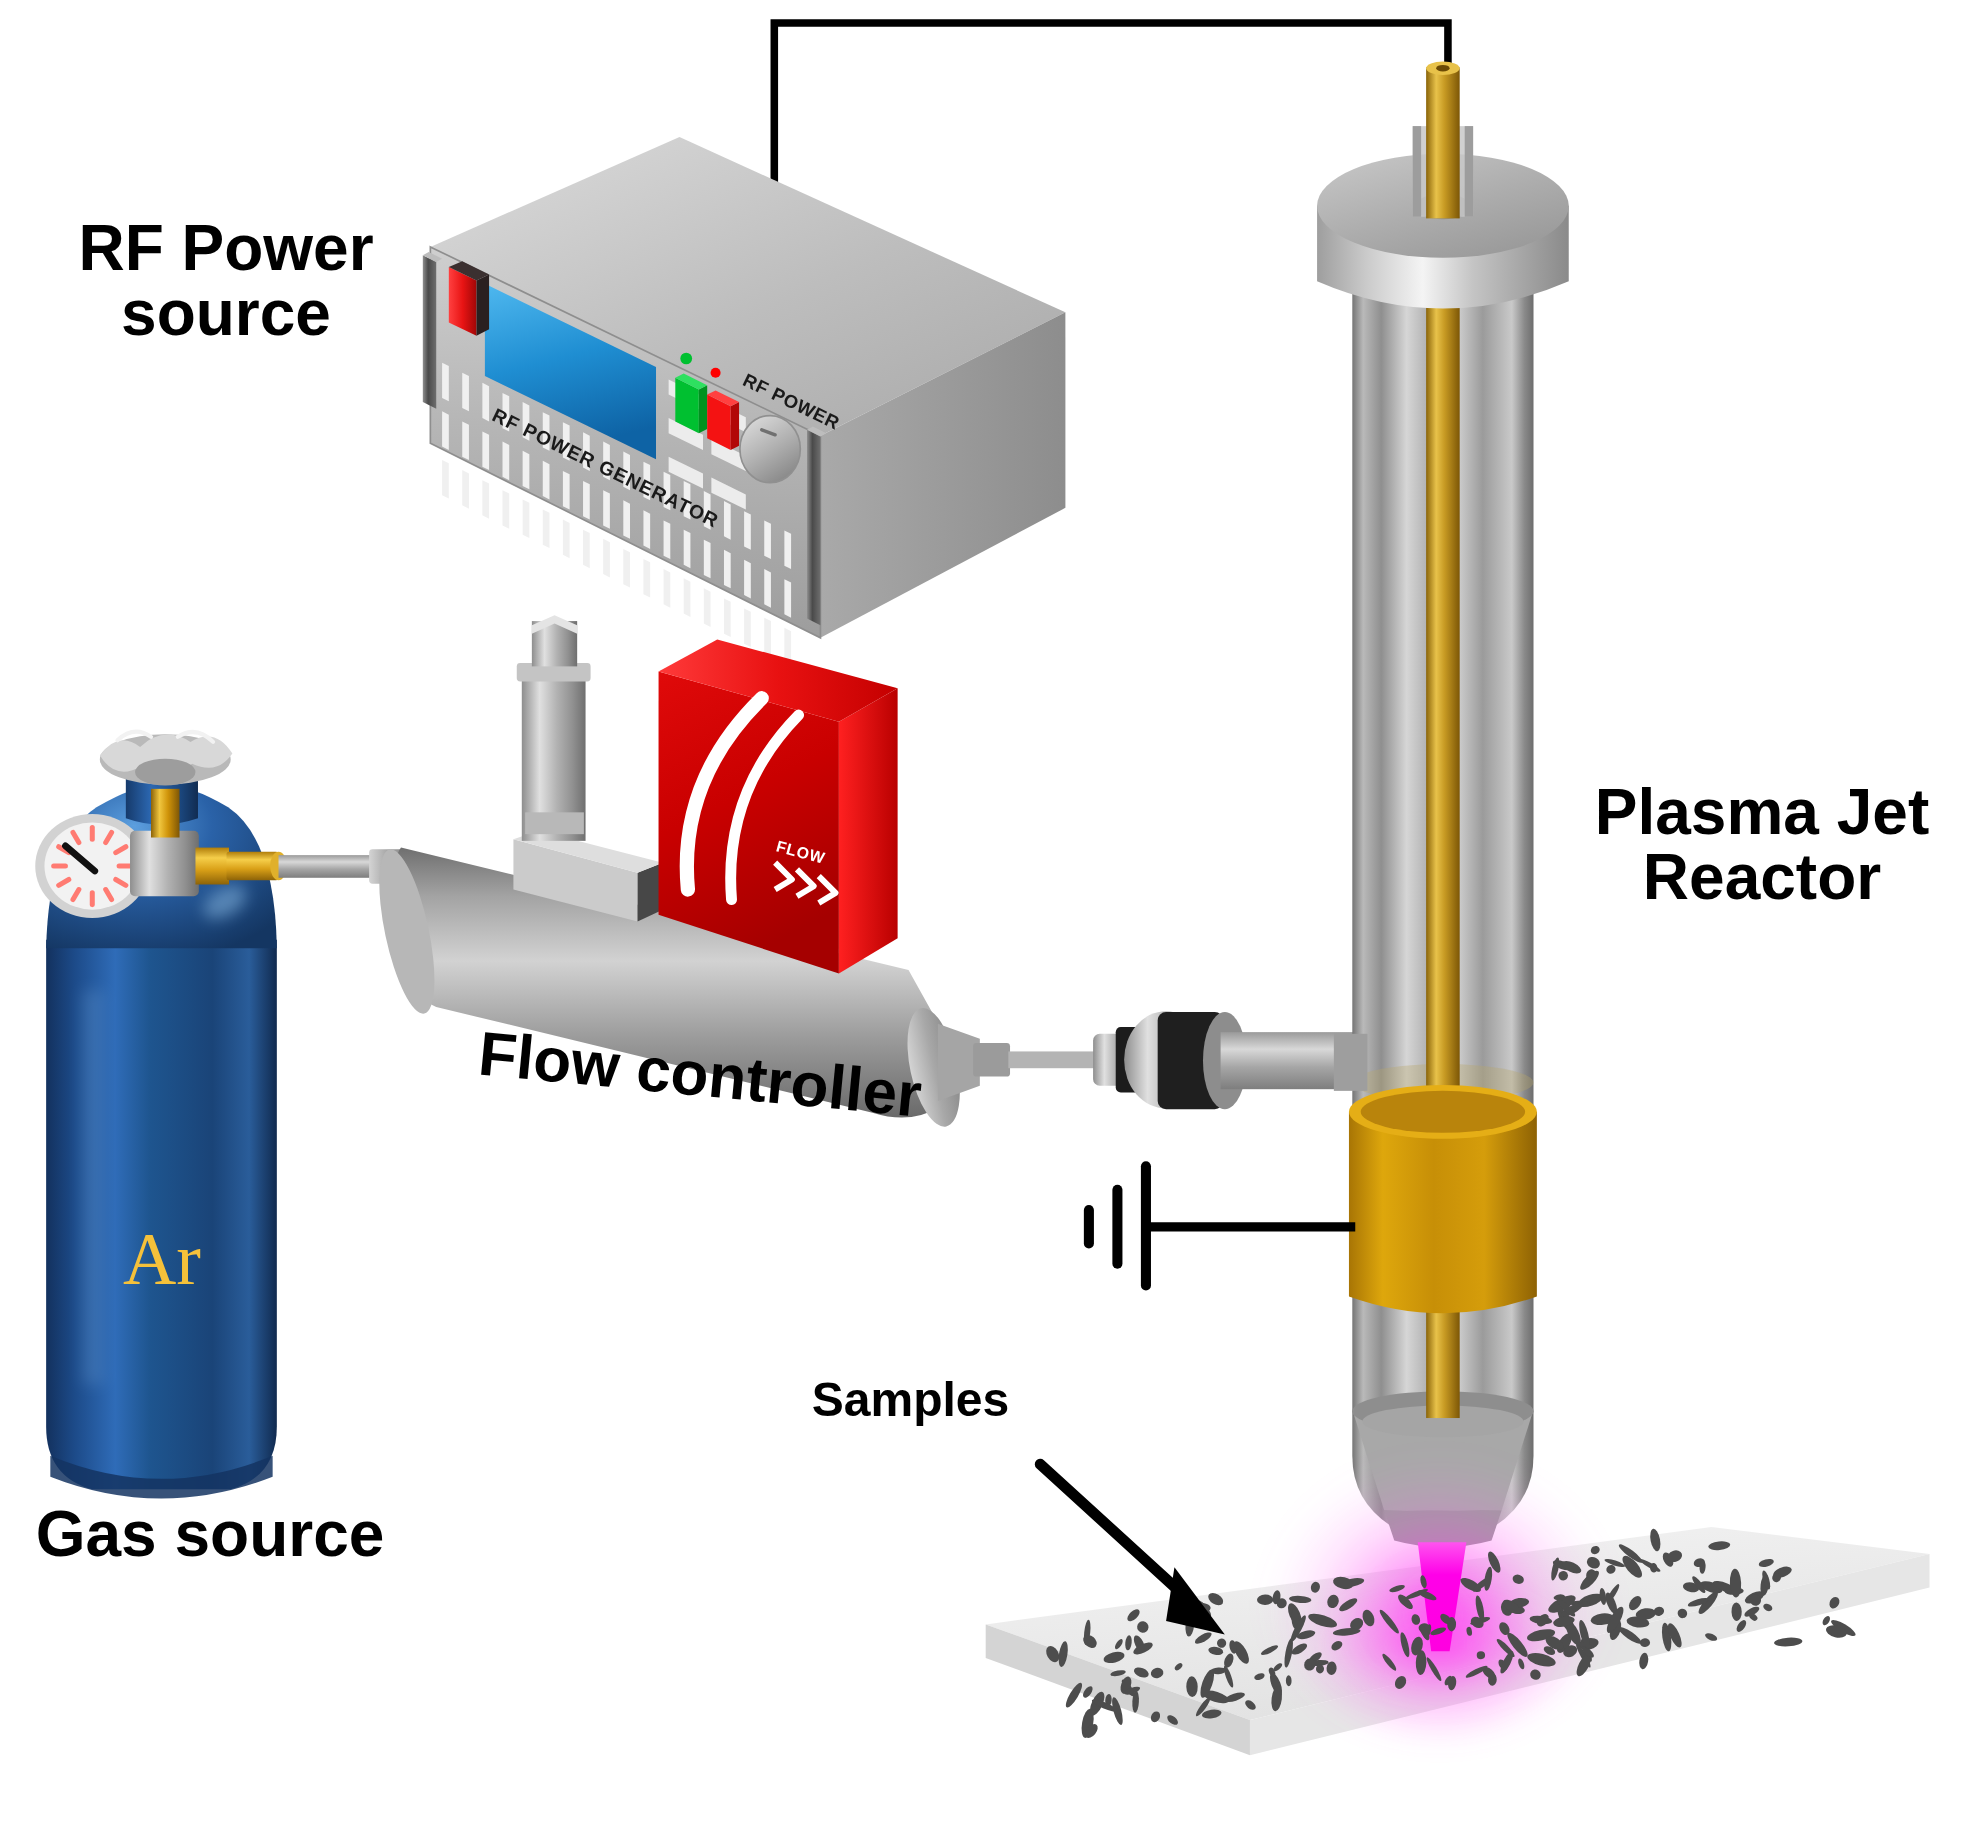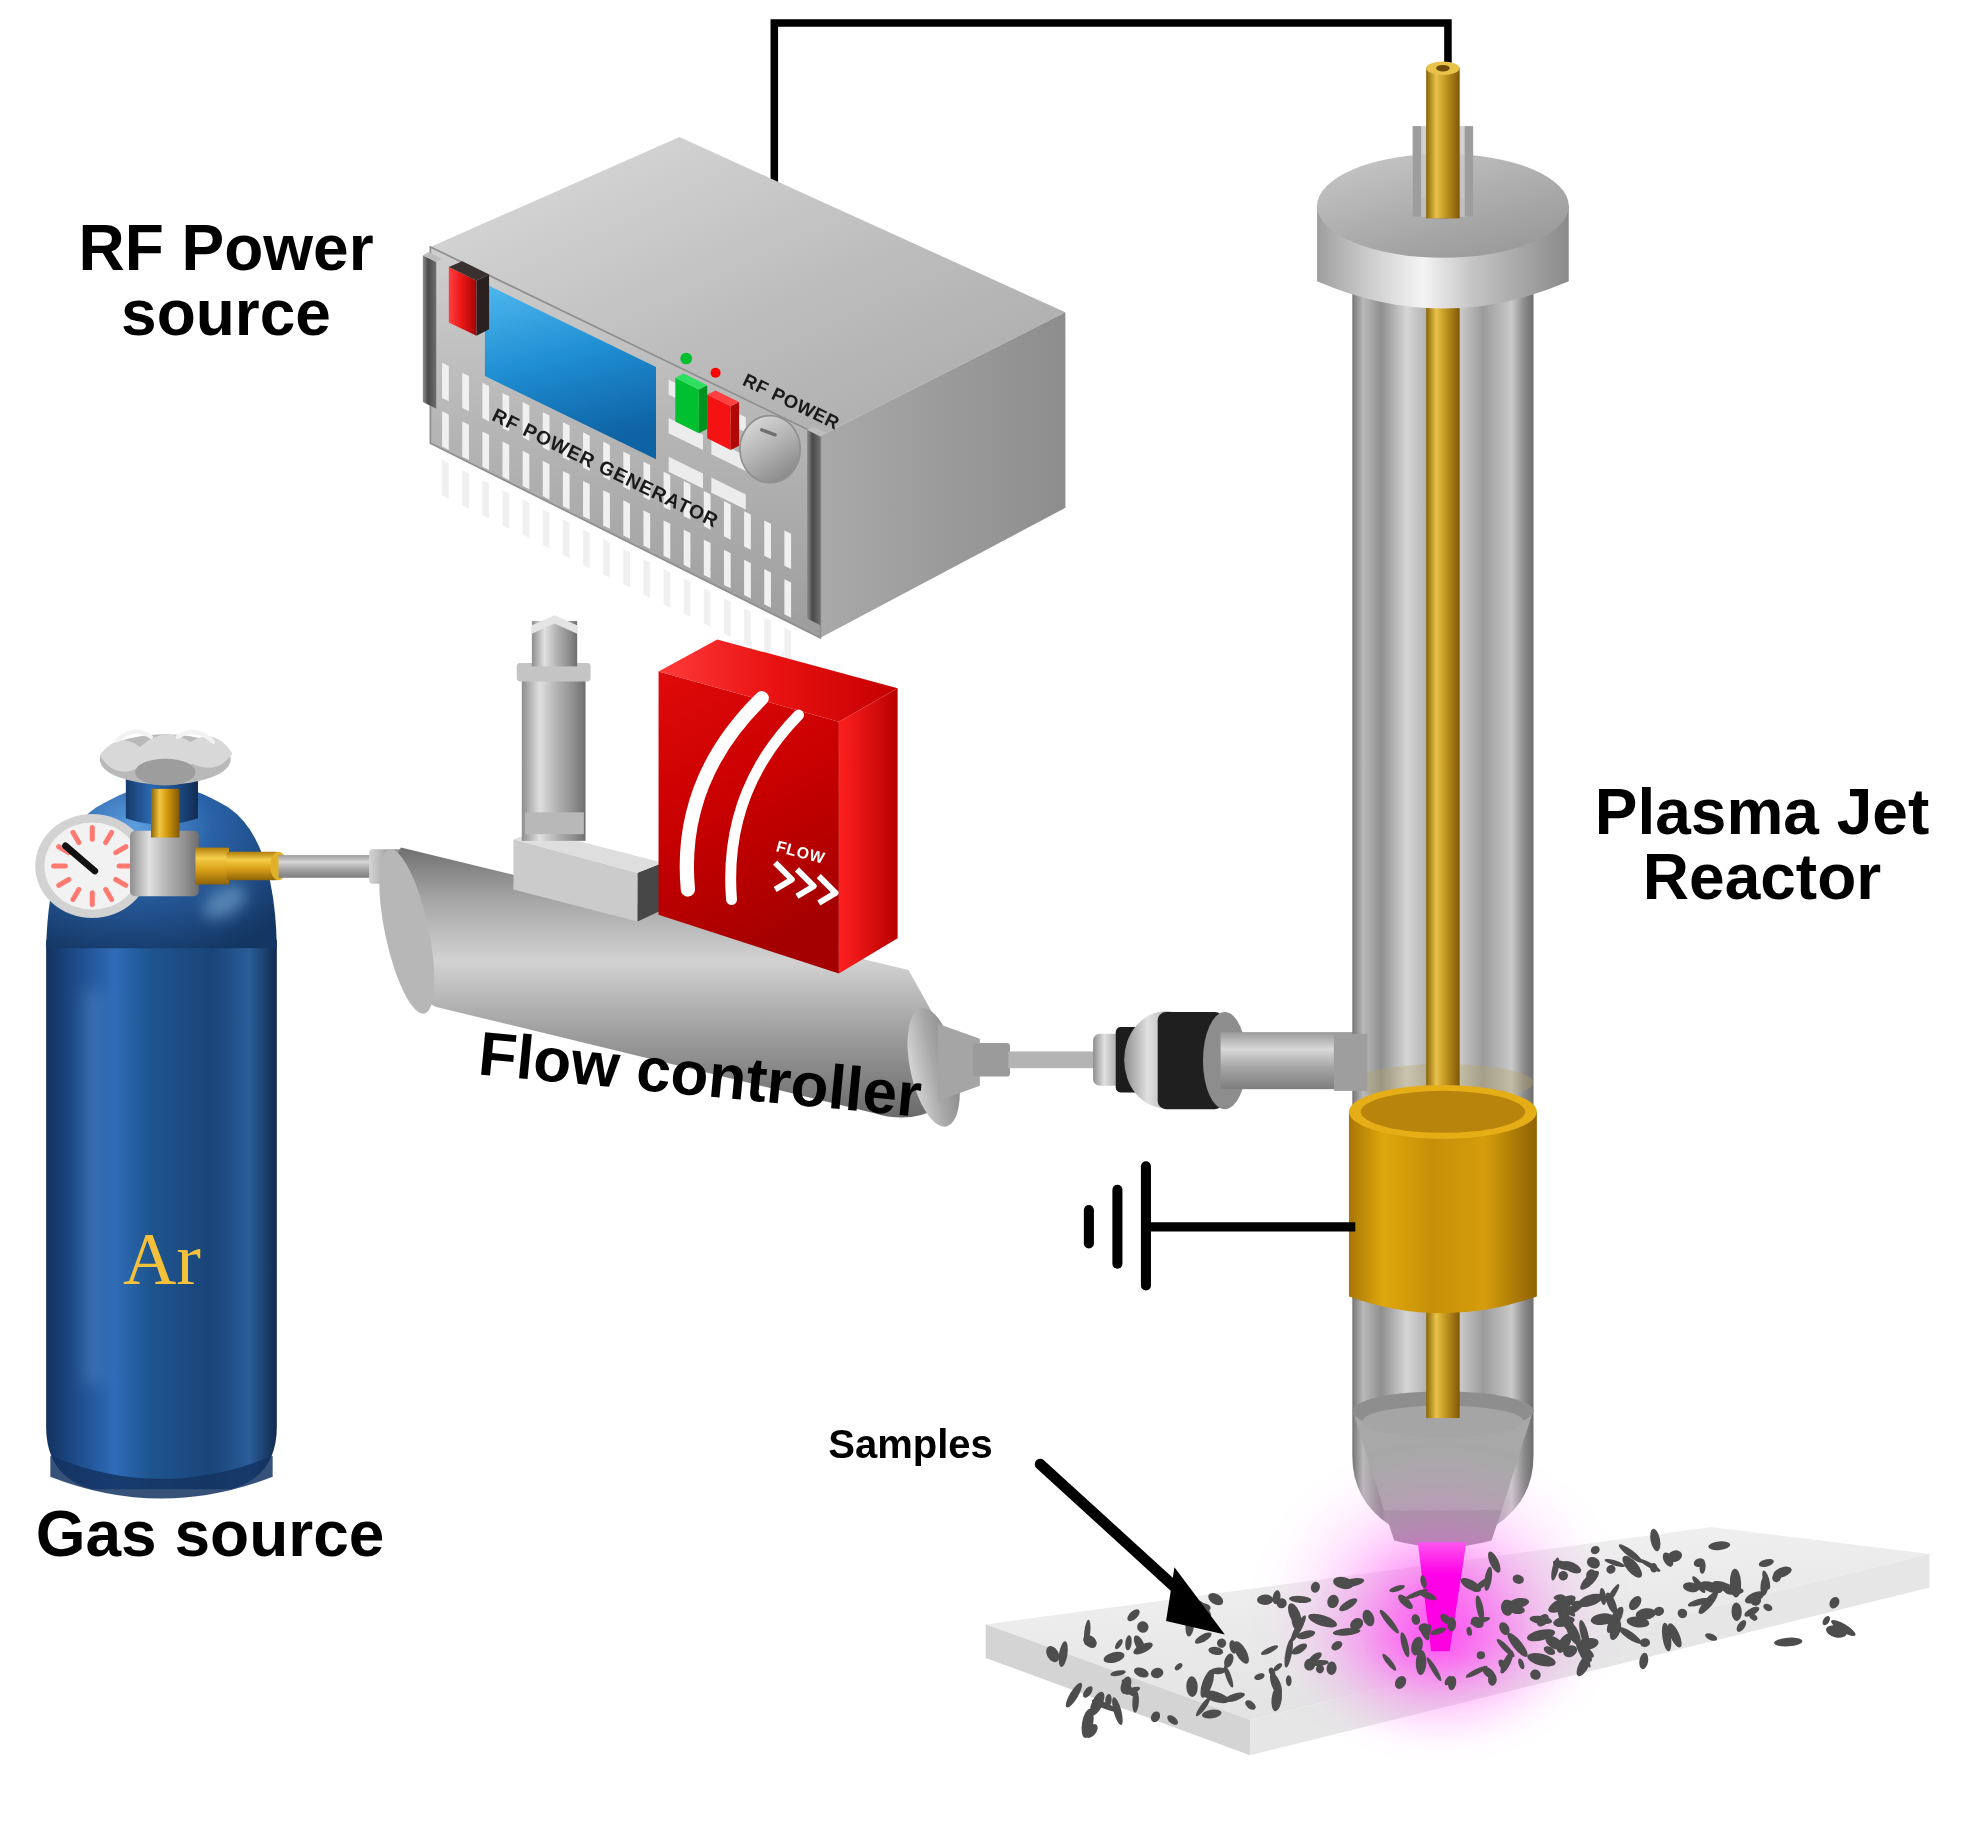--- a/index.html
+++ b/index.html
@@ -739,16 +739,16 @@
 </svg>
 
 <div class="lbl" style="left:50px;top:216px;width:352px;font-size:64px;">RF Power<br>source</div>
 
 <div class="lbl" style="left:436px;top:1017px;width:537px;font-size:62px;transform:rotate(5.5deg);transform-origin:left top;">Flow controller</div>
 
 <div class="lbl" style="left:1548px;top:780px;width:428px;font-size:64px;">Plasma Jet<br>Reactor</div>
 
 <div class="lbl" style="left:0px;top:1502px;width:420px;font-size:64px;">Gas source</div>
 
-<div class="lbl" style="left:751px;top:1424px;width:319px;font-size:40px;">Samples</div>
+<div class="lbl" style="left:751px;top:1376px;width:319px;font-size:48px;">Samples</div>
 
 </div>
 
 
 </body></html>

